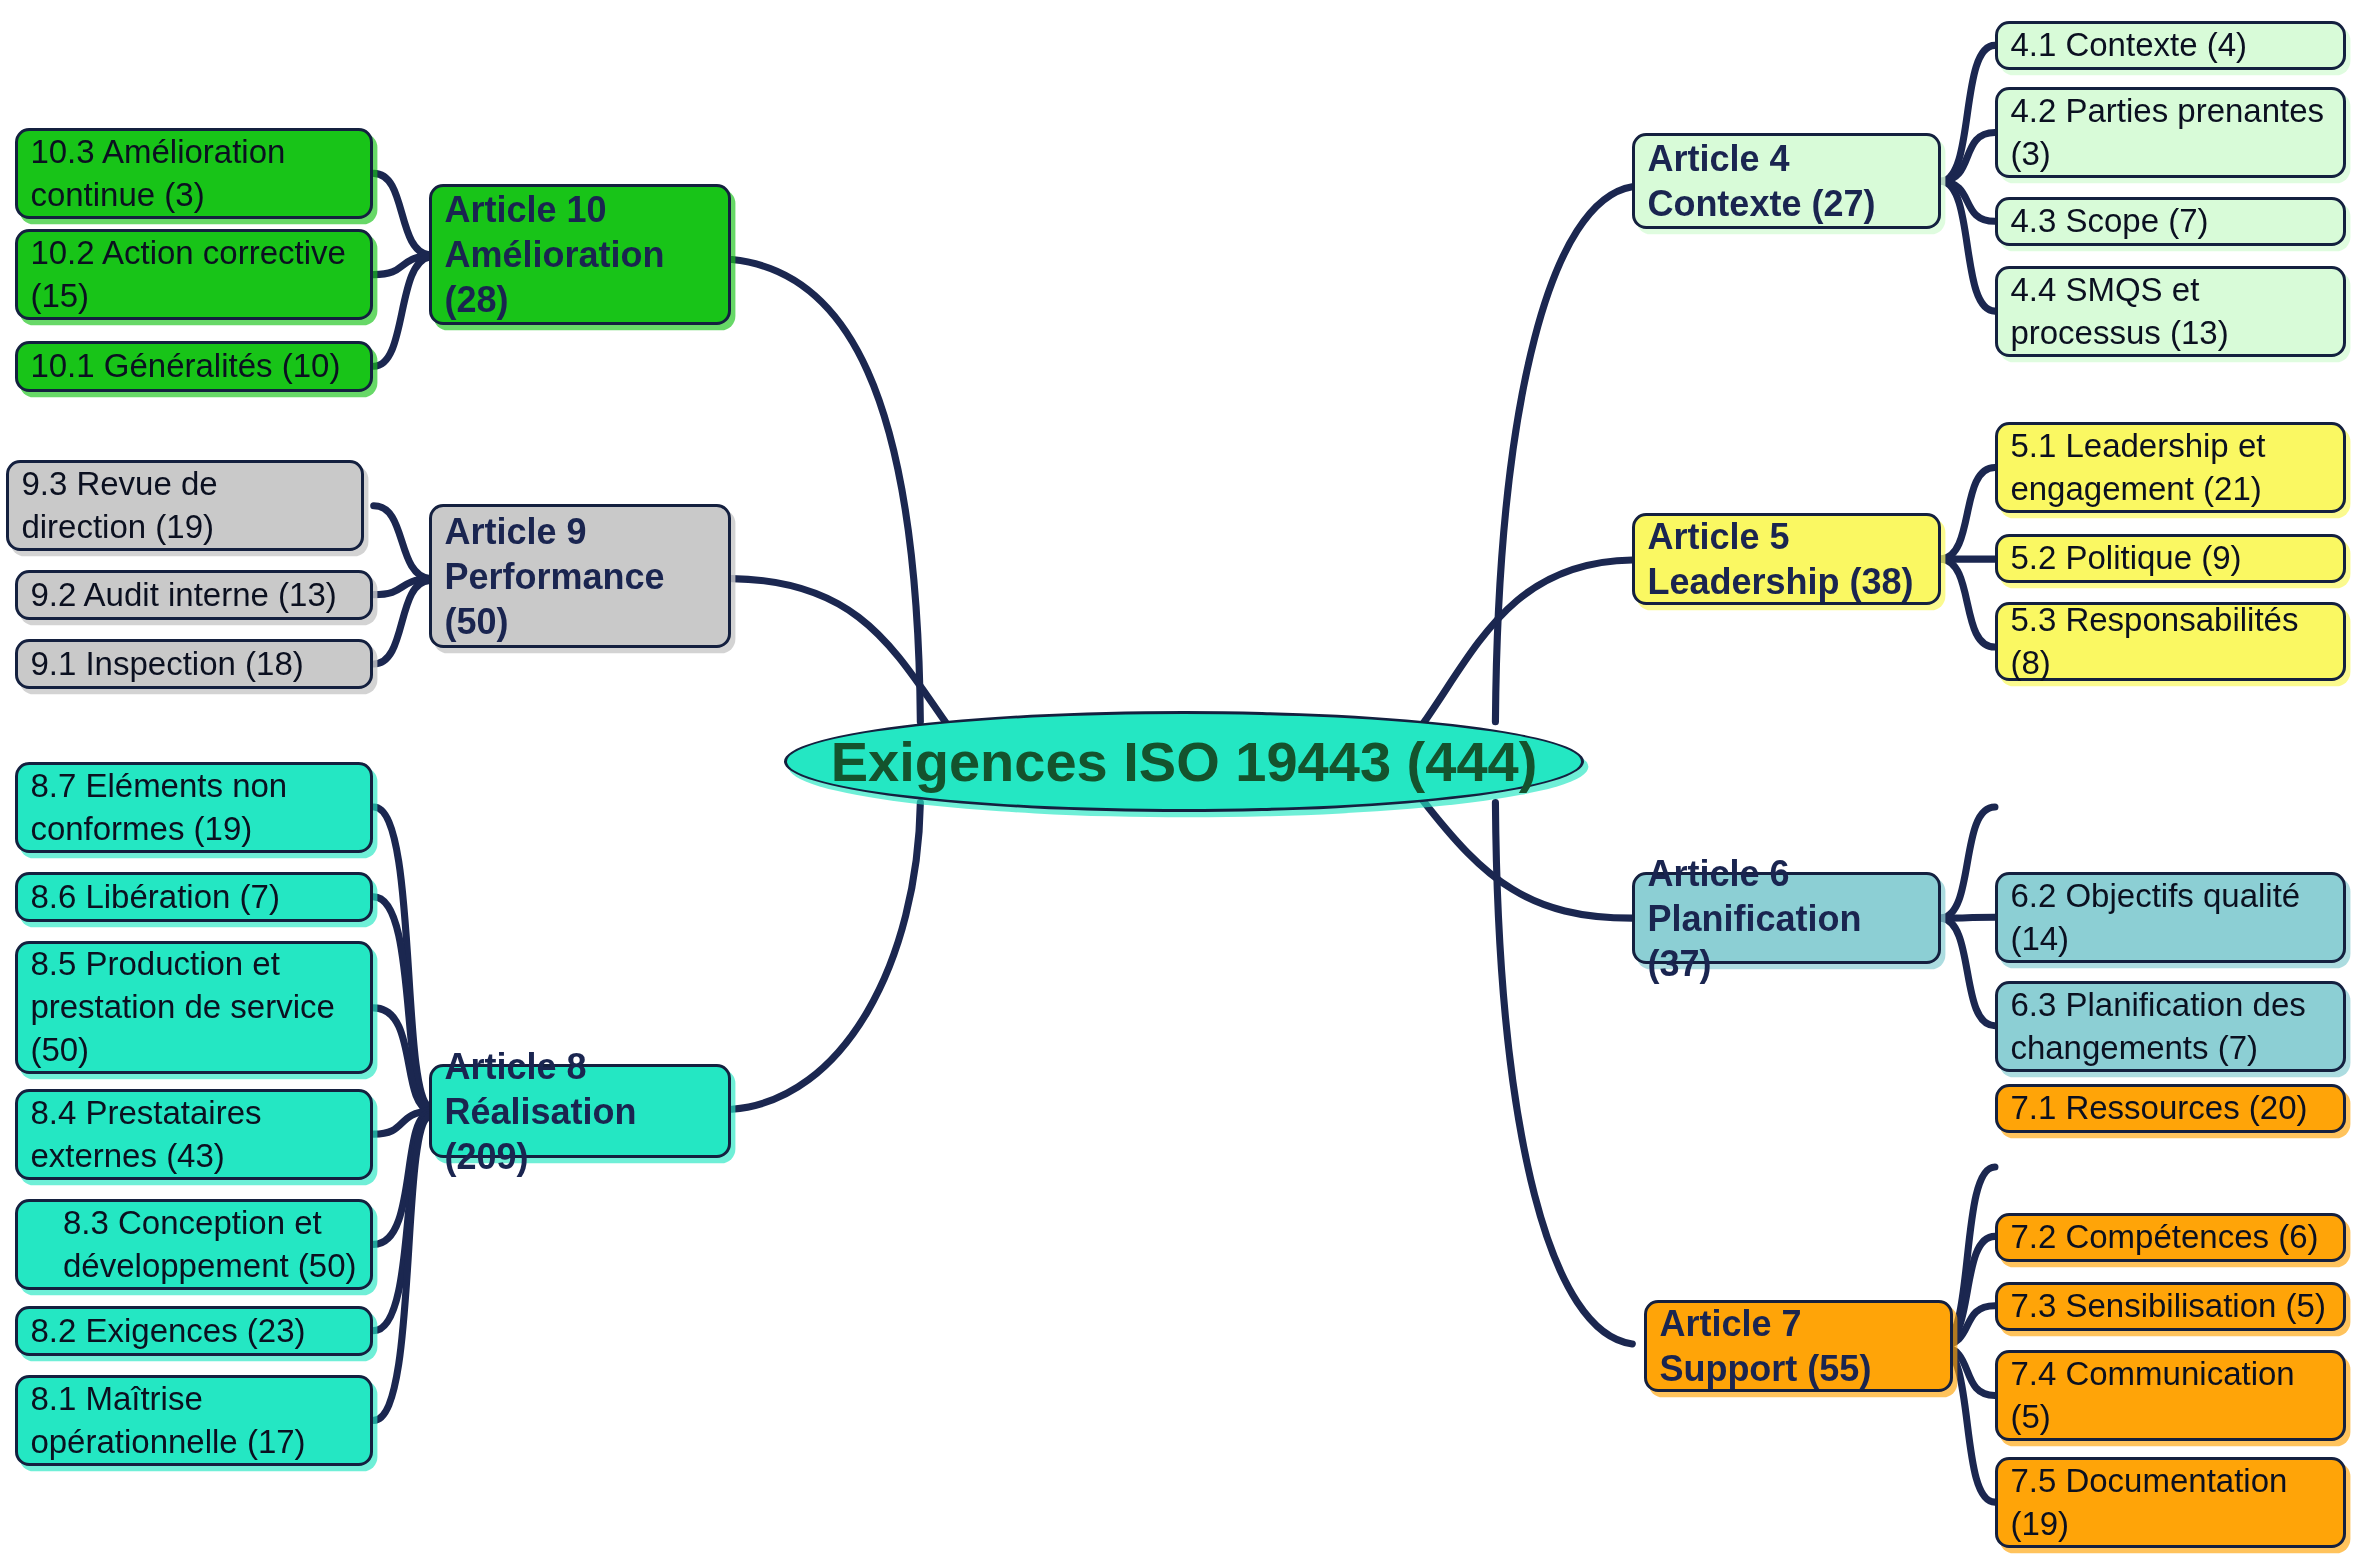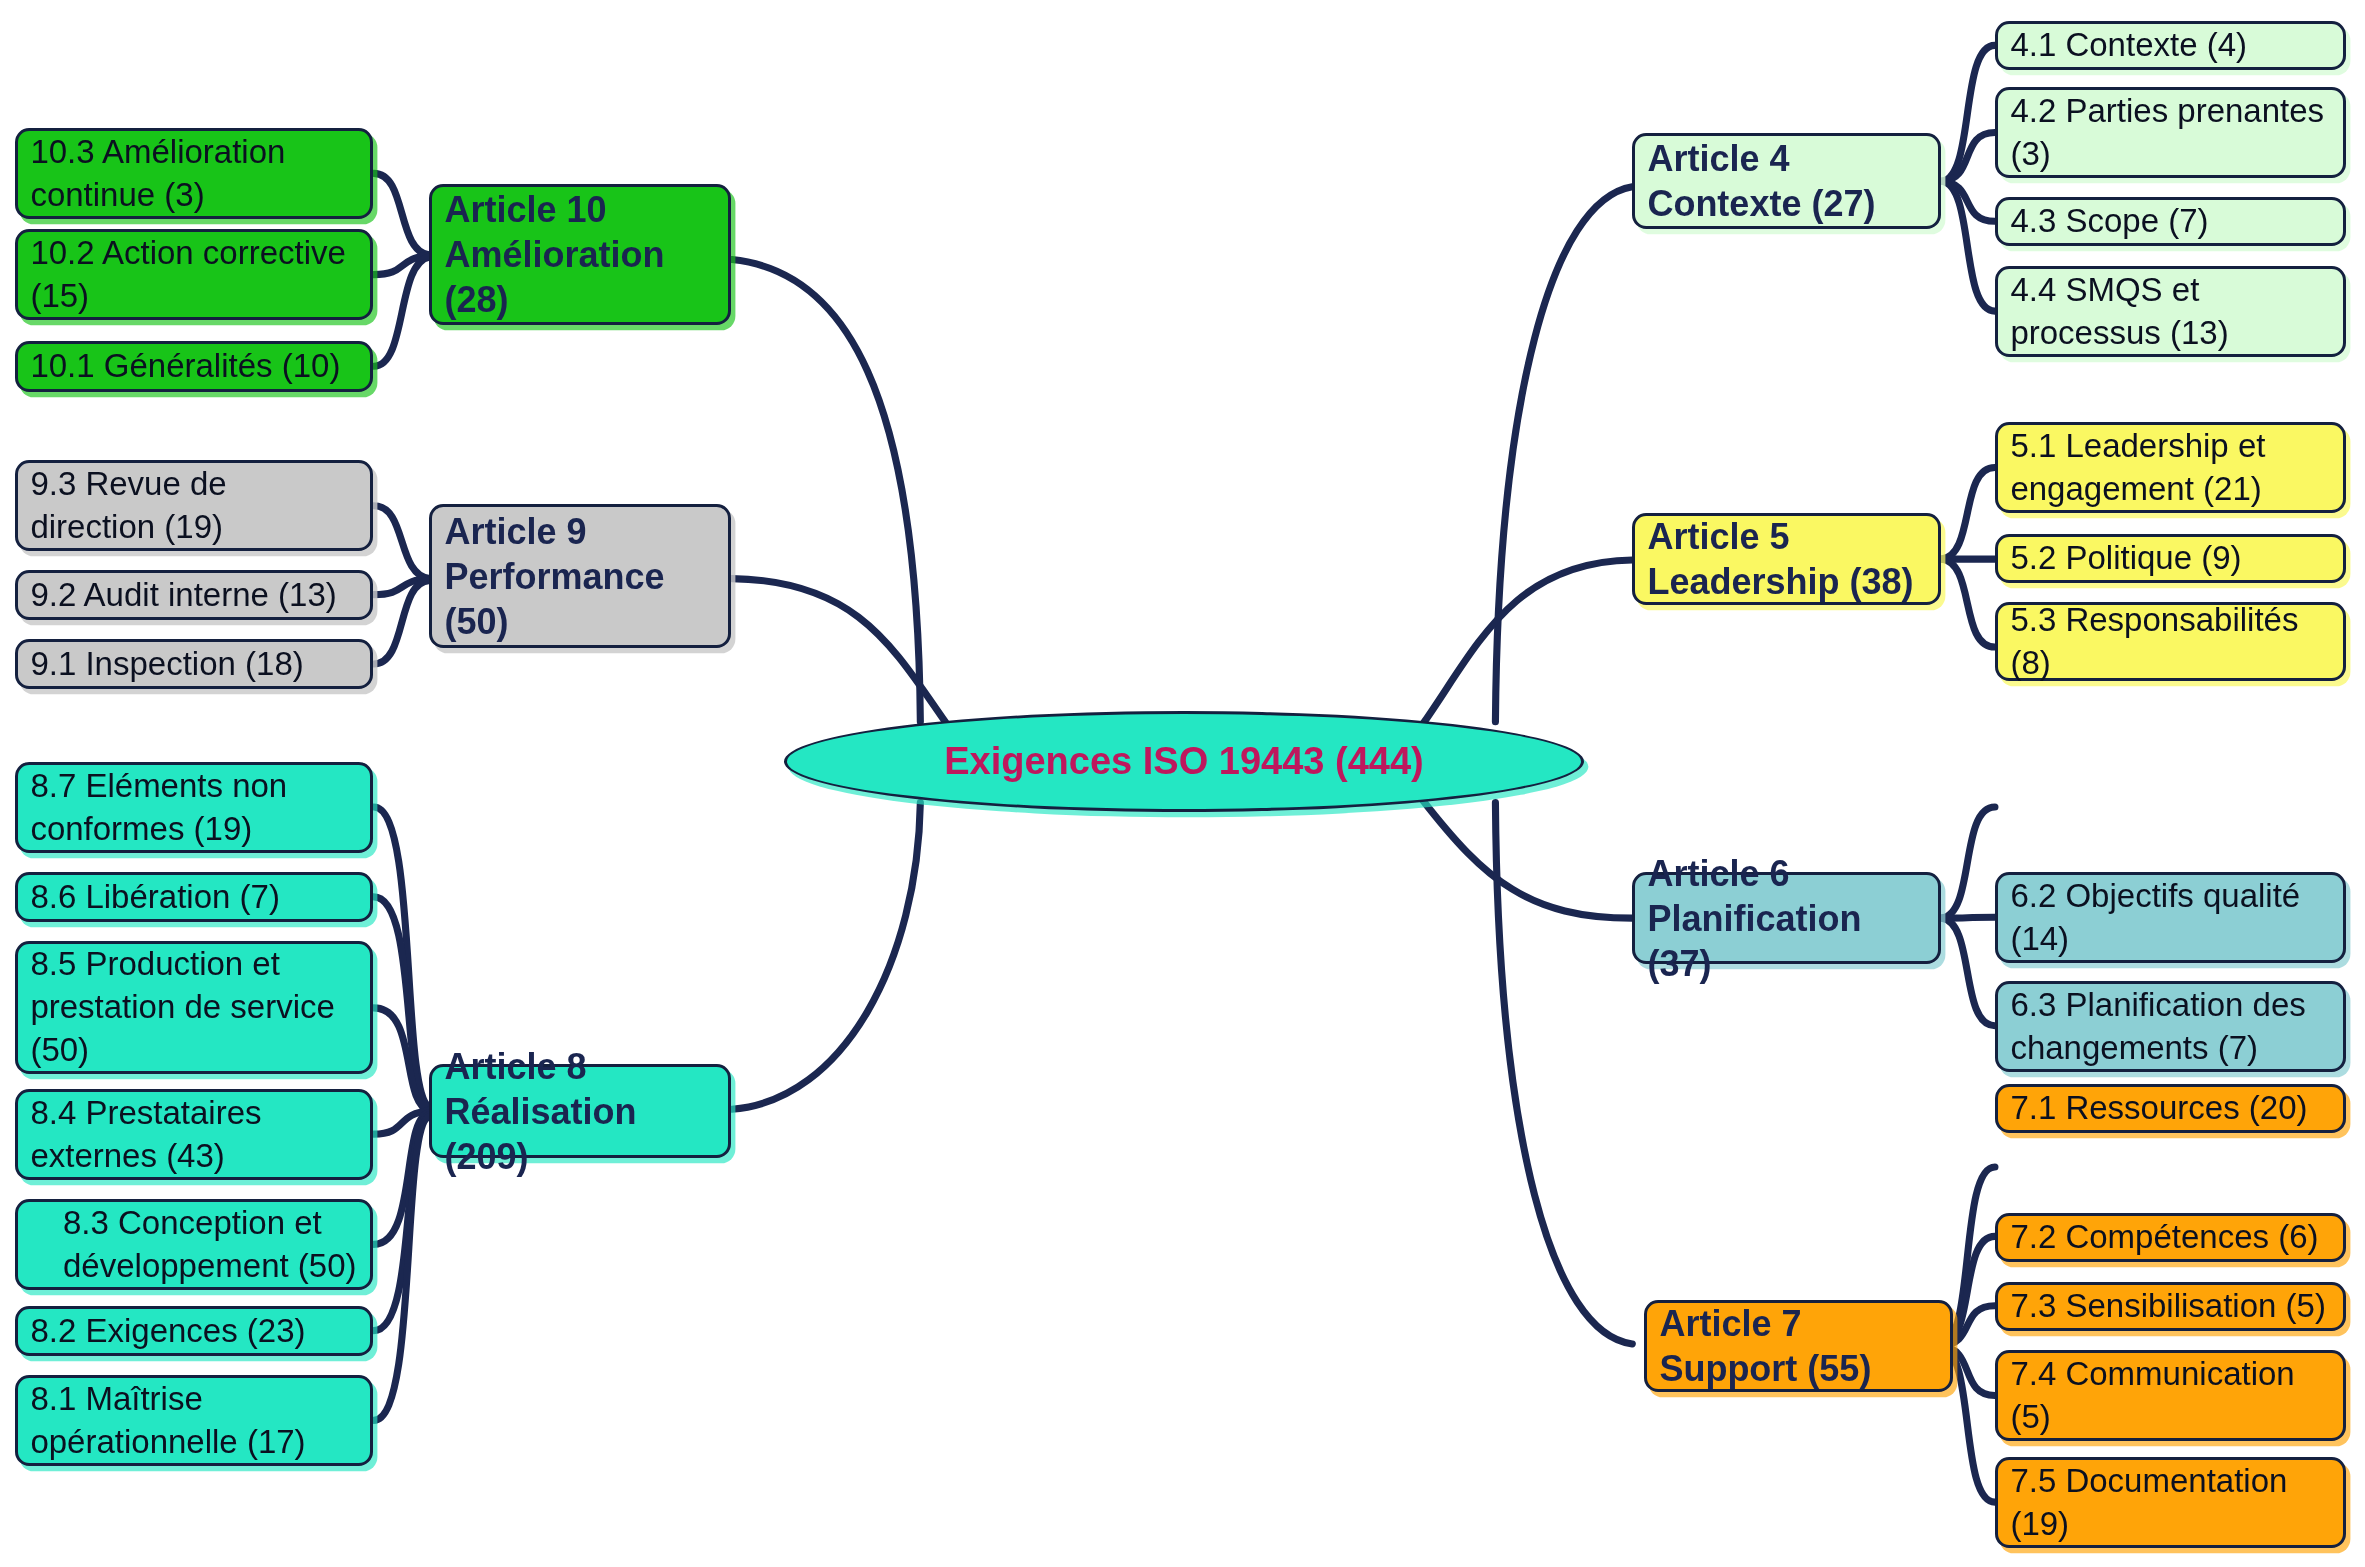--- a/index.html
+++ b/index.html
@@ -24,21 +24,21 @@
     color:#0b1020;
     cursor:pointer;
   }
   .parent{font-weight:bold;font-size:36px;line-height:1.25;color:#1a2550;white-space:pre-line;}
   .root{
     position:absolute;z-index:2;
     box-sizing:border-box;
     border:3.6px solid #14203f;
     border-radius:50%;
     display:flex;align-items:center;justify-content:center;
-    font-weight:bold;font-size:38px;color:#be185d;
+    font-weight:bold;font-size:56px;color:#14532d;
     cursor:pointer;
   }
 
   
   .c-turquoise{background:#24e7c3;box-shadow:4.4px 5.3px 0 #24e7c3a8;}
   .c-green{background:#18c418;box-shadow:4.4px 5.3px 0 #18c418a8;}
   .c-gray{background:#c9c9c9;box-shadow:4.4px 5.3px 0 #c9c9c9d0;}
   .c-lightgreen{background:#d8fbd8;box-shadow:4.4px 5.3px 0 #d8fbd8d0;}
   .c-yellow{background:#faf862;box-shadow:4.4px 5.3px 0 #faf862b8;}
   .c-teal{background:#8ccfd4;box-shadow:4.4px 5.3px 0 #8ccfd4b8;}
@@ -72,21 +72,21 @@
 
   
   .n-a10{left:429px;top:184px;width:302px;height:141px;}
   .n-a9{left:429px;top:504px;width:302px;height:144px;}
   .n-a8{left:429px;top:1064px;width:302px;height:94px;}
 
   
   .n-c103{left:15px;top:128px;width:358px;height:91px;}
   .n-c102{left:15px;top:229px;width:358px;height:91px;}
   .n-c101{left:15px;top:341px;width:358px;height:51px;}
-  .n-c93{left:15px;top:460px;width:358px;height:91px;}
+  .n-c93{left:6px;top:460px;width:358px;height:91px;}
   .n-c92{left:15px;top:570px;width:358px;height:50px;}
   .n-c91{left:15px;top:639px;width:358px;height:50px;}
   .n-c87{left:15px;top:762px;width:358px;height:91px;}
   .n-c86{left:15px;top:872px;width:358px;height:50px;}
   .n-c85{left:15px;top:941px;width:358px;height:133px;}
   .n-c84{left:15px;top:1089px;width:358px;height:91px;}
   .n-c83{left:15px;top:1199px;width:358px;height:91px;padding-left:45px;}
   .n-c82{left:15px;top:1306px;width:358px;height:50px;}
   .n-c81{left:15px;top:1375px;width:358px;height:91px;}
 </style>

